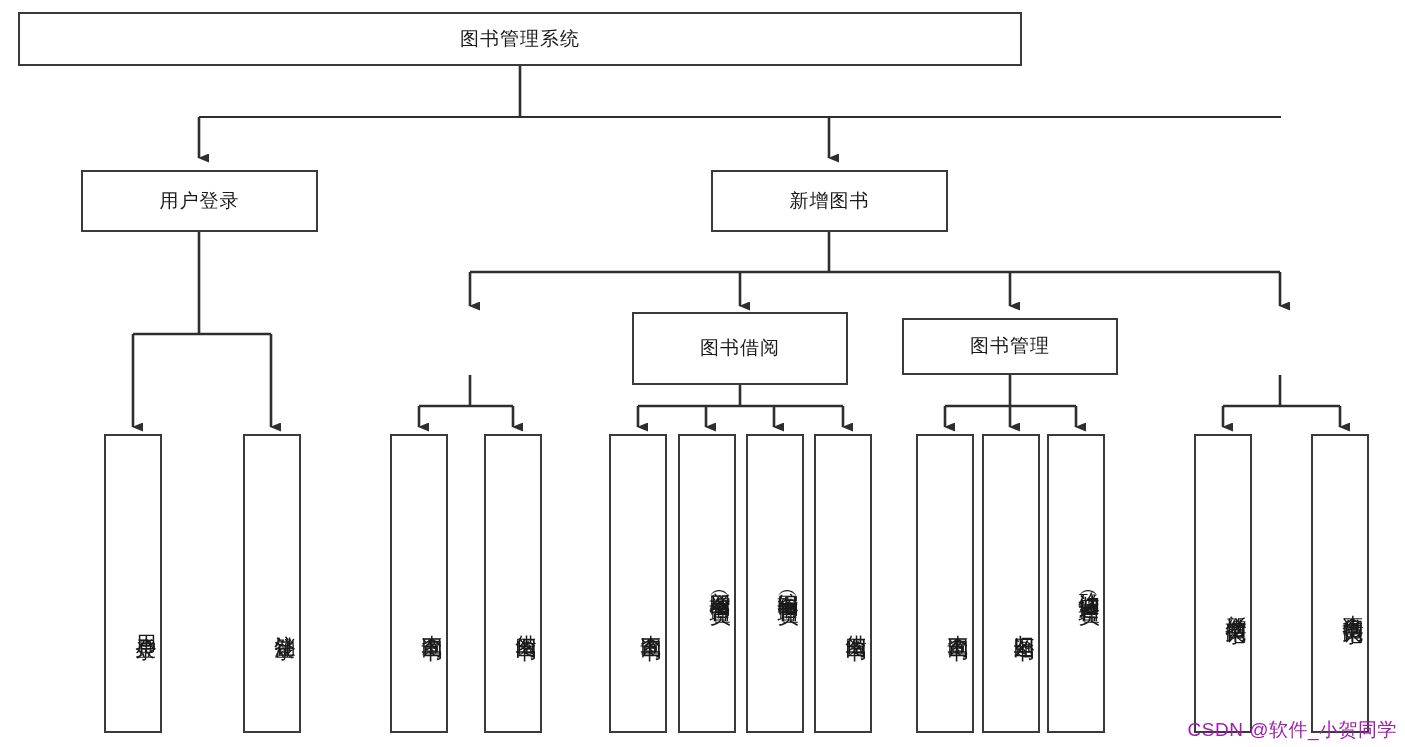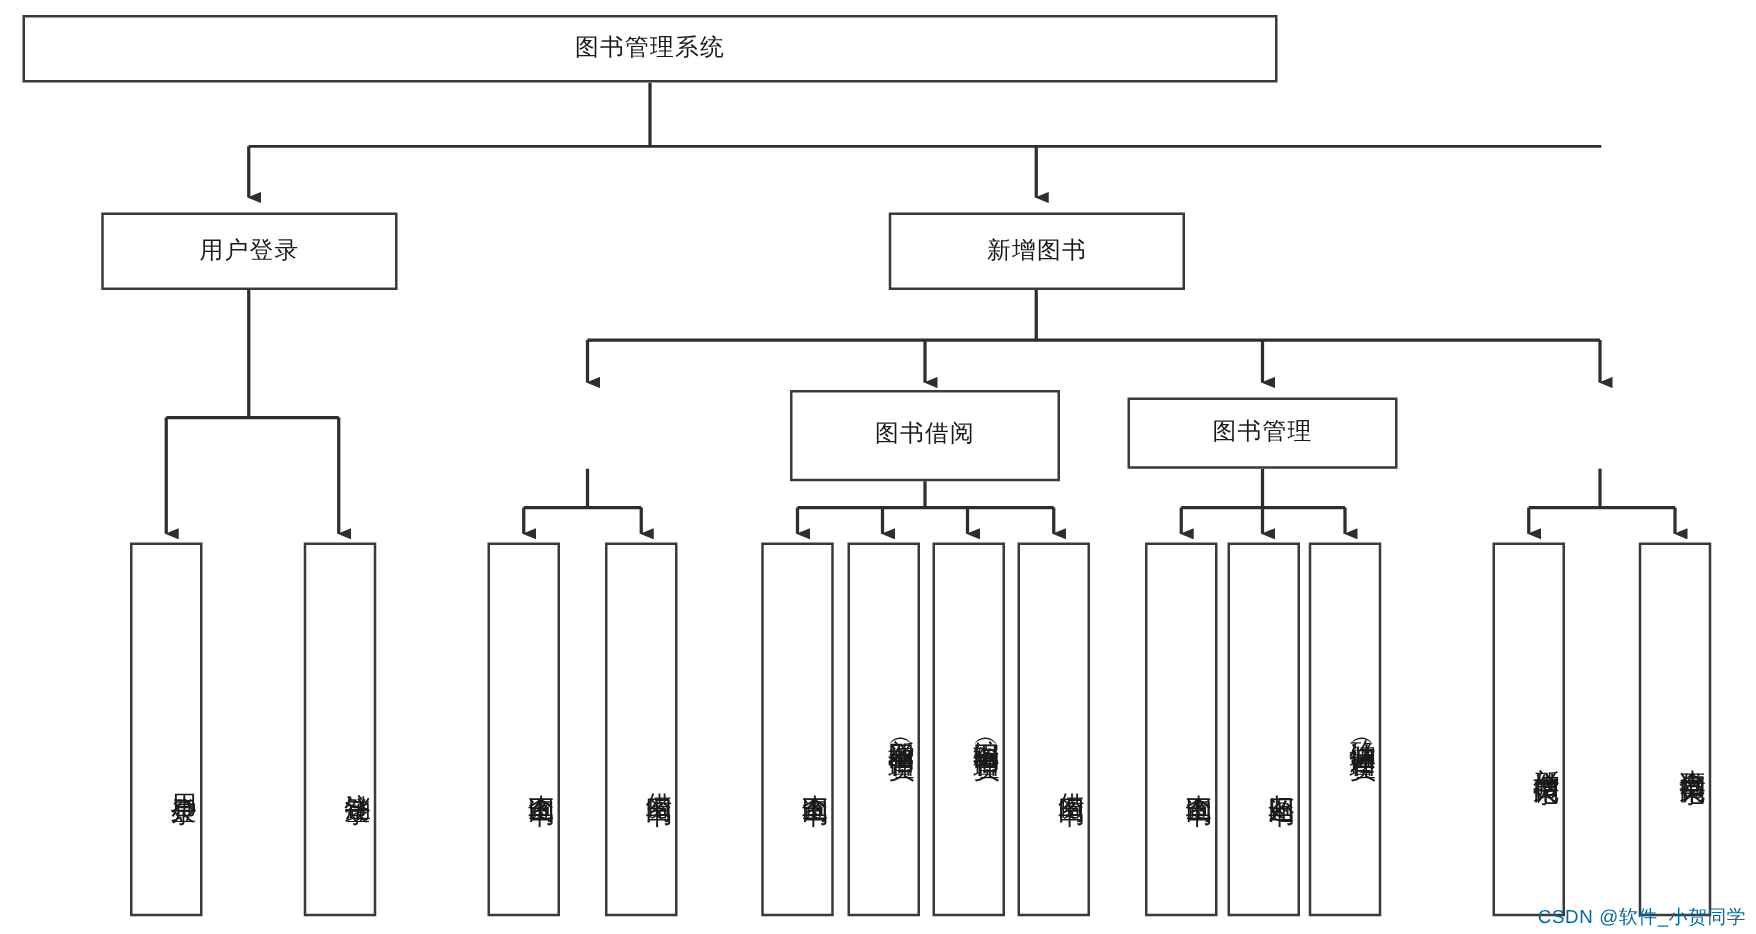--- a/index.html
+++ b/index.html
@@ -50,22 +50,22 @@
     align-items: flex-start;
     justify-content: center;
   }
   .node-label {
     display: block;
   }
   #watermark {
     position: absolute;
     right: 8px;
     bottom: 4px;
-    font-size: 15px;
-    color: #0369a1;
+    font-size: 19px;
+    color: #a21caf;
     letter-spacing: 0.5px;
     z-index: 5;
     white-space: nowrap;
     font-family: "Liberation Sans", "DejaVu Sans", sans-serif;
   }
 </style>
 </head>
 <body>
 
 <div id="diagram-root">

